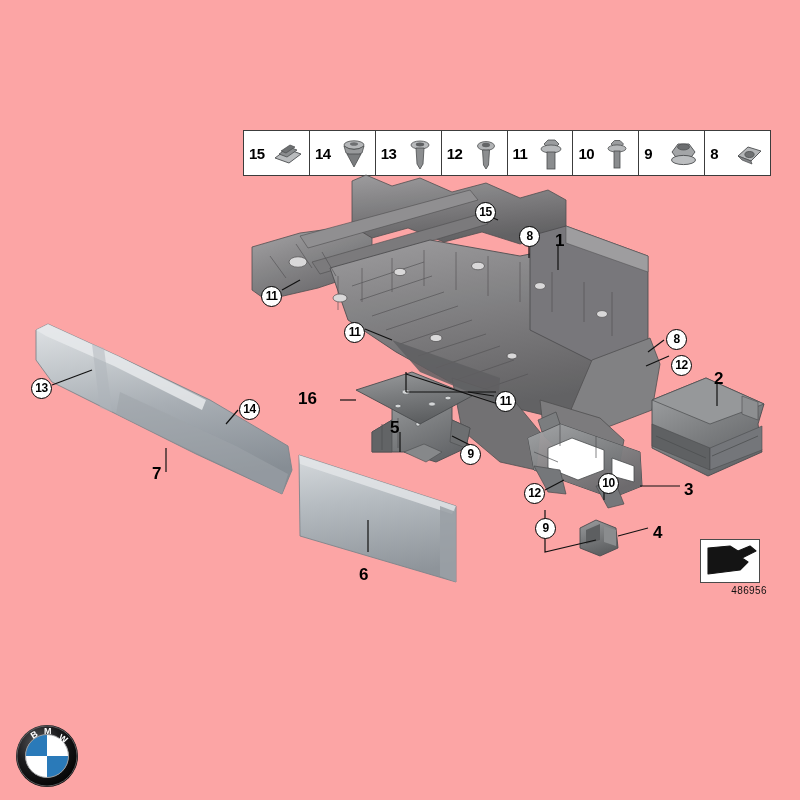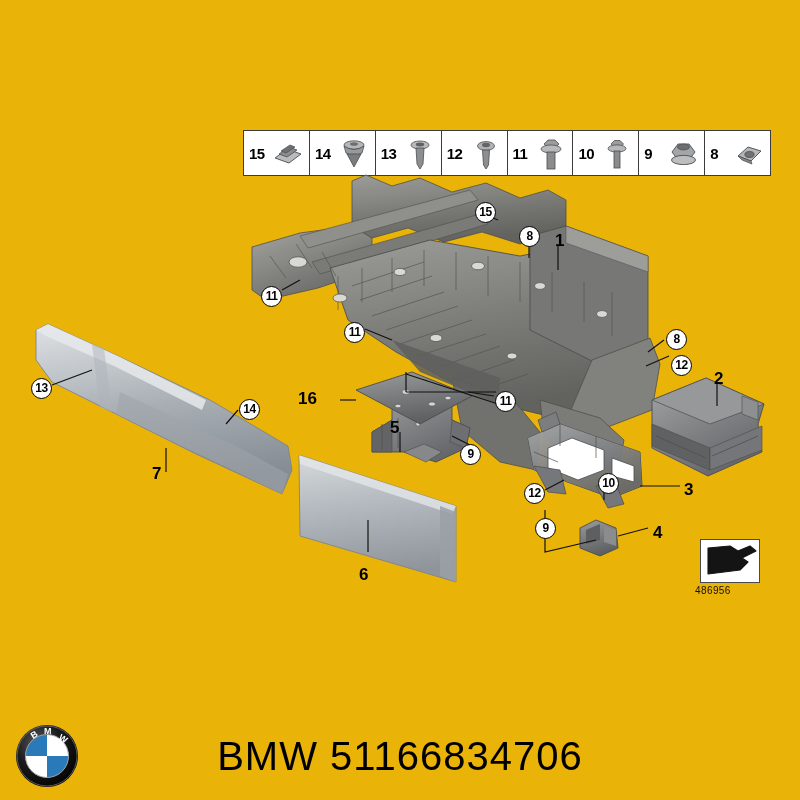--- a/index.html
+++ b/index.html
@@ -1,18 +1,18 @@
 <!DOCTYPE html>
 <html><head>
 <meta charset="utf-8">
 <style>
   html,body{margin:0;padding:0;background:#ffffff;}
   body{width:800px;height:800px;overflow:hidden;
        font-family:"Liberation Sans",sans-serif;color:#000;}
-  #stage{position:relative;width:800px;height:800px;background:#eab308;}
+  #stage{position:relative;width:800px;height:800px;background:#fca5a5;}
 
   
   #legend{position:absolute;left:243px;top:130px;width:528px;height:46px;
           border:1px solid #3c3c3c;box-sizing:border-box;display:flex;background:#fff;}
   .legend-cell{flex:1 1 0;position:relative;border-right:1px solid #3c3c3c;
                box-sizing:border-box;display:flex;align-items:center;}
   .legend-cell:last-child{border-right:none;}
   .legend-num{font-size:15px;font-weight:bold;line-height:1;
               margin-left:5px;letter-spacing:-.5px;}
   .legend-ico{position:absolute;right:4px;top:50%;transform:translateY(-50%);
@@ -28,21 +28,21 @@
        line-height:1;}
   svg.leader{position:absolute;left:0;top:0;width:800px;height:800px;
              z-index:24;pointer-events:none;}
 
   
   svg#art{position:absolute;left:0;top:0;width:800px;height:800px;z-index:10;}
 
   
   #refbox{position:absolute;left:700px;top:539px;width:60px;height:44px;
           border:1px solid #4a4a4a;background:#fff;box-sizing:border-box;}
-  #refcode{position:absolute;left:695px;top:585px;width:72px;text-align:left;
+  #refcode{position:absolute;left:695px;top:585px;width:72px;text-align:right;
            font-size:10px;letter-spacing:.4px;color:#111;}
 
   
   #footer{position:absolute;left:0;top:718px;width:800px;height:82px;}
   #logo{position:absolute;left:15px;top:6px;width:64px;height:64px;}
   #pn{position:absolute;left:0;top:16px;width:800px;text-align:center;
       font-size:40px;letter-spacing:1px;color:#000;
       font-family:"Liberation Sans",sans-serif;}
 </style>
 </head>
@@ -364,16 +364,15 @@
       <circle cx="32" cy="32" r="21.5" fill="#ffffff"></circle>
       <path d="M32 10.5 A21.5 21.5 0 0 1 53.5 32 L32 32 Z" fill="#ffffff"></path>
       <path d="M32 10.5 A21.5 21.5 0 0 0 10.5 32 L32 32 Z" fill="#2a7ab9"></path>
       <path d="M32 53.5 A21.5 21.5 0 0 0 53.5 32 L32 32 Z" fill="#2a7ab9"></path>
       <path d="M32 53.5 A21.5 21.5 0 0 1 10.5 32 L32 32 Z" fill="#ffffff"></path>
       <circle cx="32" cy="32" r="21.5" fill="none" stroke="#9a9b9d" stroke-width="1"></circle>
       <text x="18" y="15" fill="#ffffff" font-size="9" font-weight="bold" font-family="Liberation Sans, sans-serif" transform="rotate(-32 18 15)">B</text>
       <text x="29" y="10" fill="#ffffff" font-size="9" font-weight="bold" font-family="Liberation Sans, sans-serif">M</text>
       <text x="43" y="15" fill="#ffffff" font-size="9" font-weight="bold" font-family="Liberation Sans, sans-serif" transform="rotate(32 43 15)">W</text>
     </svg>
-    <div id="pn">BMW 51166834706</div>
   </div>
 
 </div>
 
 </body></html>

